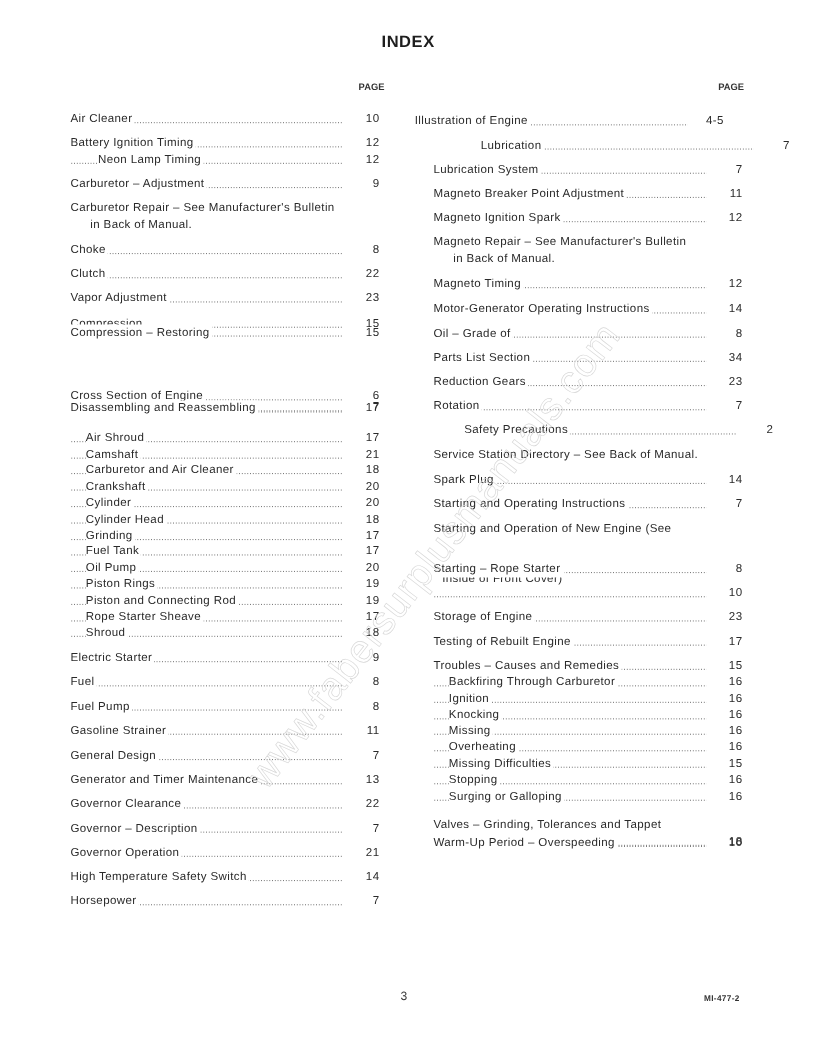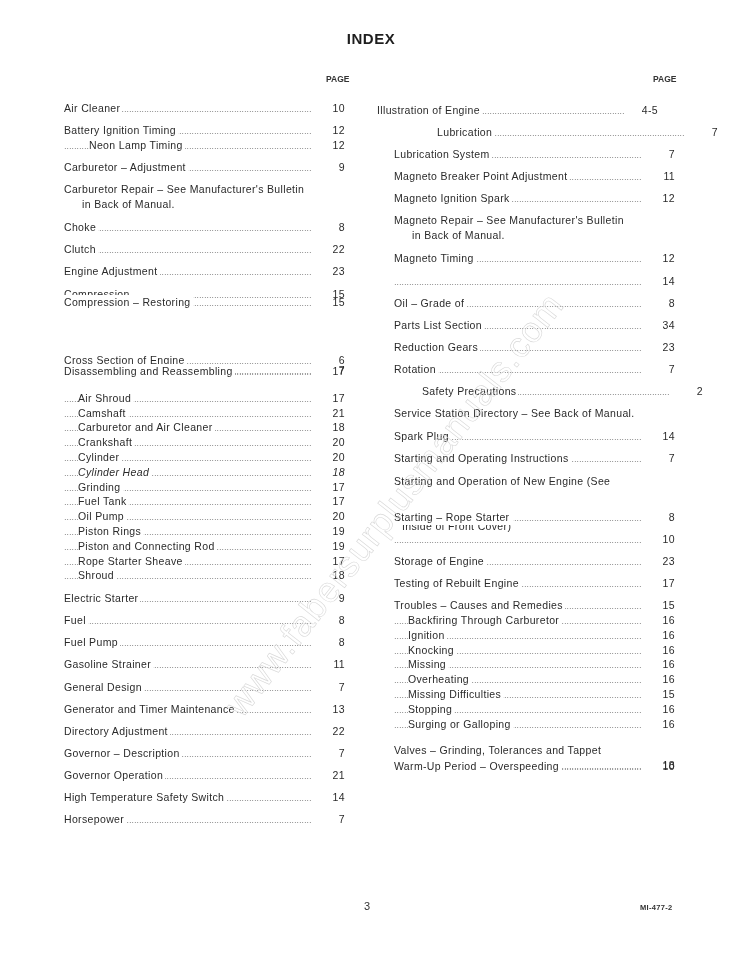--- a/index.html
+++ b/index.html
@@ -87,21 +87,21 @@
       <span class="label">Choke</span>
       <span class="dots" style="left: 0px; width: 247px;"></span>
       <span class="pg" style="left: 251px;">8</span>
     </div>
     <div class="entry" style="left: 64px; top: 242px; width: 281px;">
       <span class="label">Clutch</span>
       <span class="dots" style="left: 0px; width: 247px;"></span>
       <span class="pg" style="left: 251px;">22</span>
     </div>
     <div class="entry" style="left: 64px; top: 264px; width: 281px;">
-      <span class="label">Engine Adjustment</span>
+      <span class="label">Vapor Adjustment</span>
       <span class="dots" style="left: 0px; width: 247px;"></span>
       <span class="pg" style="left: 251px;">23</span>
     </div>
     <div class="entry" style="left: 64px; top: 287px; width: 281px;">
       <span class="label">Compression</span>
       <span class="dots" style="left: 0px; width: 247px;"></span>
       <span class="pg" style="left: 251px;">15</span>
     </div>
     <div class="entry" style="left: 64px; top: 295px; width: 281px;">
       <span class="label">Compression – Restoring</span>
@@ -141,21 +141,21 @@
     <div class="entry sub" style="left: 64px; top: 435px; width: 281px;">
       <span class="label">Crankshaft</span>
       <span class="dots" style="left: 0px; width: 247px;"></span>
       <span class="pg" style="left: 251px;">20</span>
     </div>
     <div class="entry sub" style="left: 64px; top: 450px; width: 281px;">
       <span class="label">Cylinder</span>
       <span class="dots" style="left: 0px; width: 247px;"></span>
       <span class="pg" style="left: 251px;">20</span>
     </div>
-    <div class="entry sub" style="left: 64px; top: 465px; width: 281px; font-style: italic;">
+    <div class="entry sub" style="left: 64px; top: 465px; width: 281px;">
       <span class="label">Cylinder Head</span>
       <span class="dots" style="left: 0px; width: 247px;"></span>
       <span class="pg" style="left: 251px;">18</span>
     </div>
     <div class="entry sub" style="left: 64px; top: 480px; width: 281px;">
       <span class="label">Grinding</span>
       <span class="dots" style="left: 0px; width: 247px;"></span>
       <span class="pg" style="left: 251px;">17</span>
     </div>
     <div class="entry sub" style="left: 64px; top: 494px; width: 281px;">
@@ -212,21 +212,21 @@
       <span class="label">General Design</span>
       <span class="dots" style="left: 0px; width: 247px;"></span>
       <span class="pg" style="left: 251px;">7</span>
     </div>
     <div class="entry" style="left: 64px; top: 702px; width: 281px;">
       <span class="label">Generator and Timer Maintenance</span>
       <span class="dots" style="left: 0px; width: 247px;"></span>
       <span class="pg" style="left: 251px;">13</span>
     </div>
     <div class="entry" style="left: 64px; top: 724px; width: 281px;">
-      <span class="label">Directory Adjustment</span>
+      <span class="label">Governor Clearance</span>
       <span class="dots" style="left: 0px; width: 247px;"></span>
       <span class="pg" style="left: 251px;">22</span>
     </div>
     <div class="entry" style="left: 64px; top: 746px; width: 281px;">
       <span class="label">Governor – Description</span>
       <span class="dots" style="left: 0px; width: 247px;"></span>
       <span class="pg" style="left: 251px;">7</span>
     </div>
     <div class="entry" style="left: 64px; top: 768px; width: 281px;">
       <span class="label">Governor Operation</span>
@@ -277,20 +277,21 @@
     <div class="entry cont" style="left: 394px; top: 228px; width: 281px;">
       <span class="label">in Back of Manual.</span>
       <span class="pg" style="left: 251px;"></span>
     </div>
     <div class="entry" style="left: 394px; top: 251px; width: 281px;">
       <span class="label">Magneto Timing</span>
       <span class="dots" style="left: 0px; width: 248px;"></span>
       <span class="pg" style="left: 251px;">12</span>
     </div>
     <div class="entry" style="left: 394px; top: 274px; width: 281px;">
+      <span class="label">Motor-Generator Operating Instructions</span>
       <span class="dots" style="left: 0px; width: 248px;"></span>
       <span class="pg" style="left: 251px;">14</span>
     </div>
     <div class="entry" style="left: 394px; top: 296px; width: 281px;">
       <span class="label">Oil – Grade of</span>
       <span class="dots" style="left: 0px; width: 248px;"></span>
       <span class="pg" style="left: 251px;">8</span>
     </div>
     <div class="entry" style="left: 394px; top: 318px; width: 281px;">
       <span class="label">Parts List Section</span>

